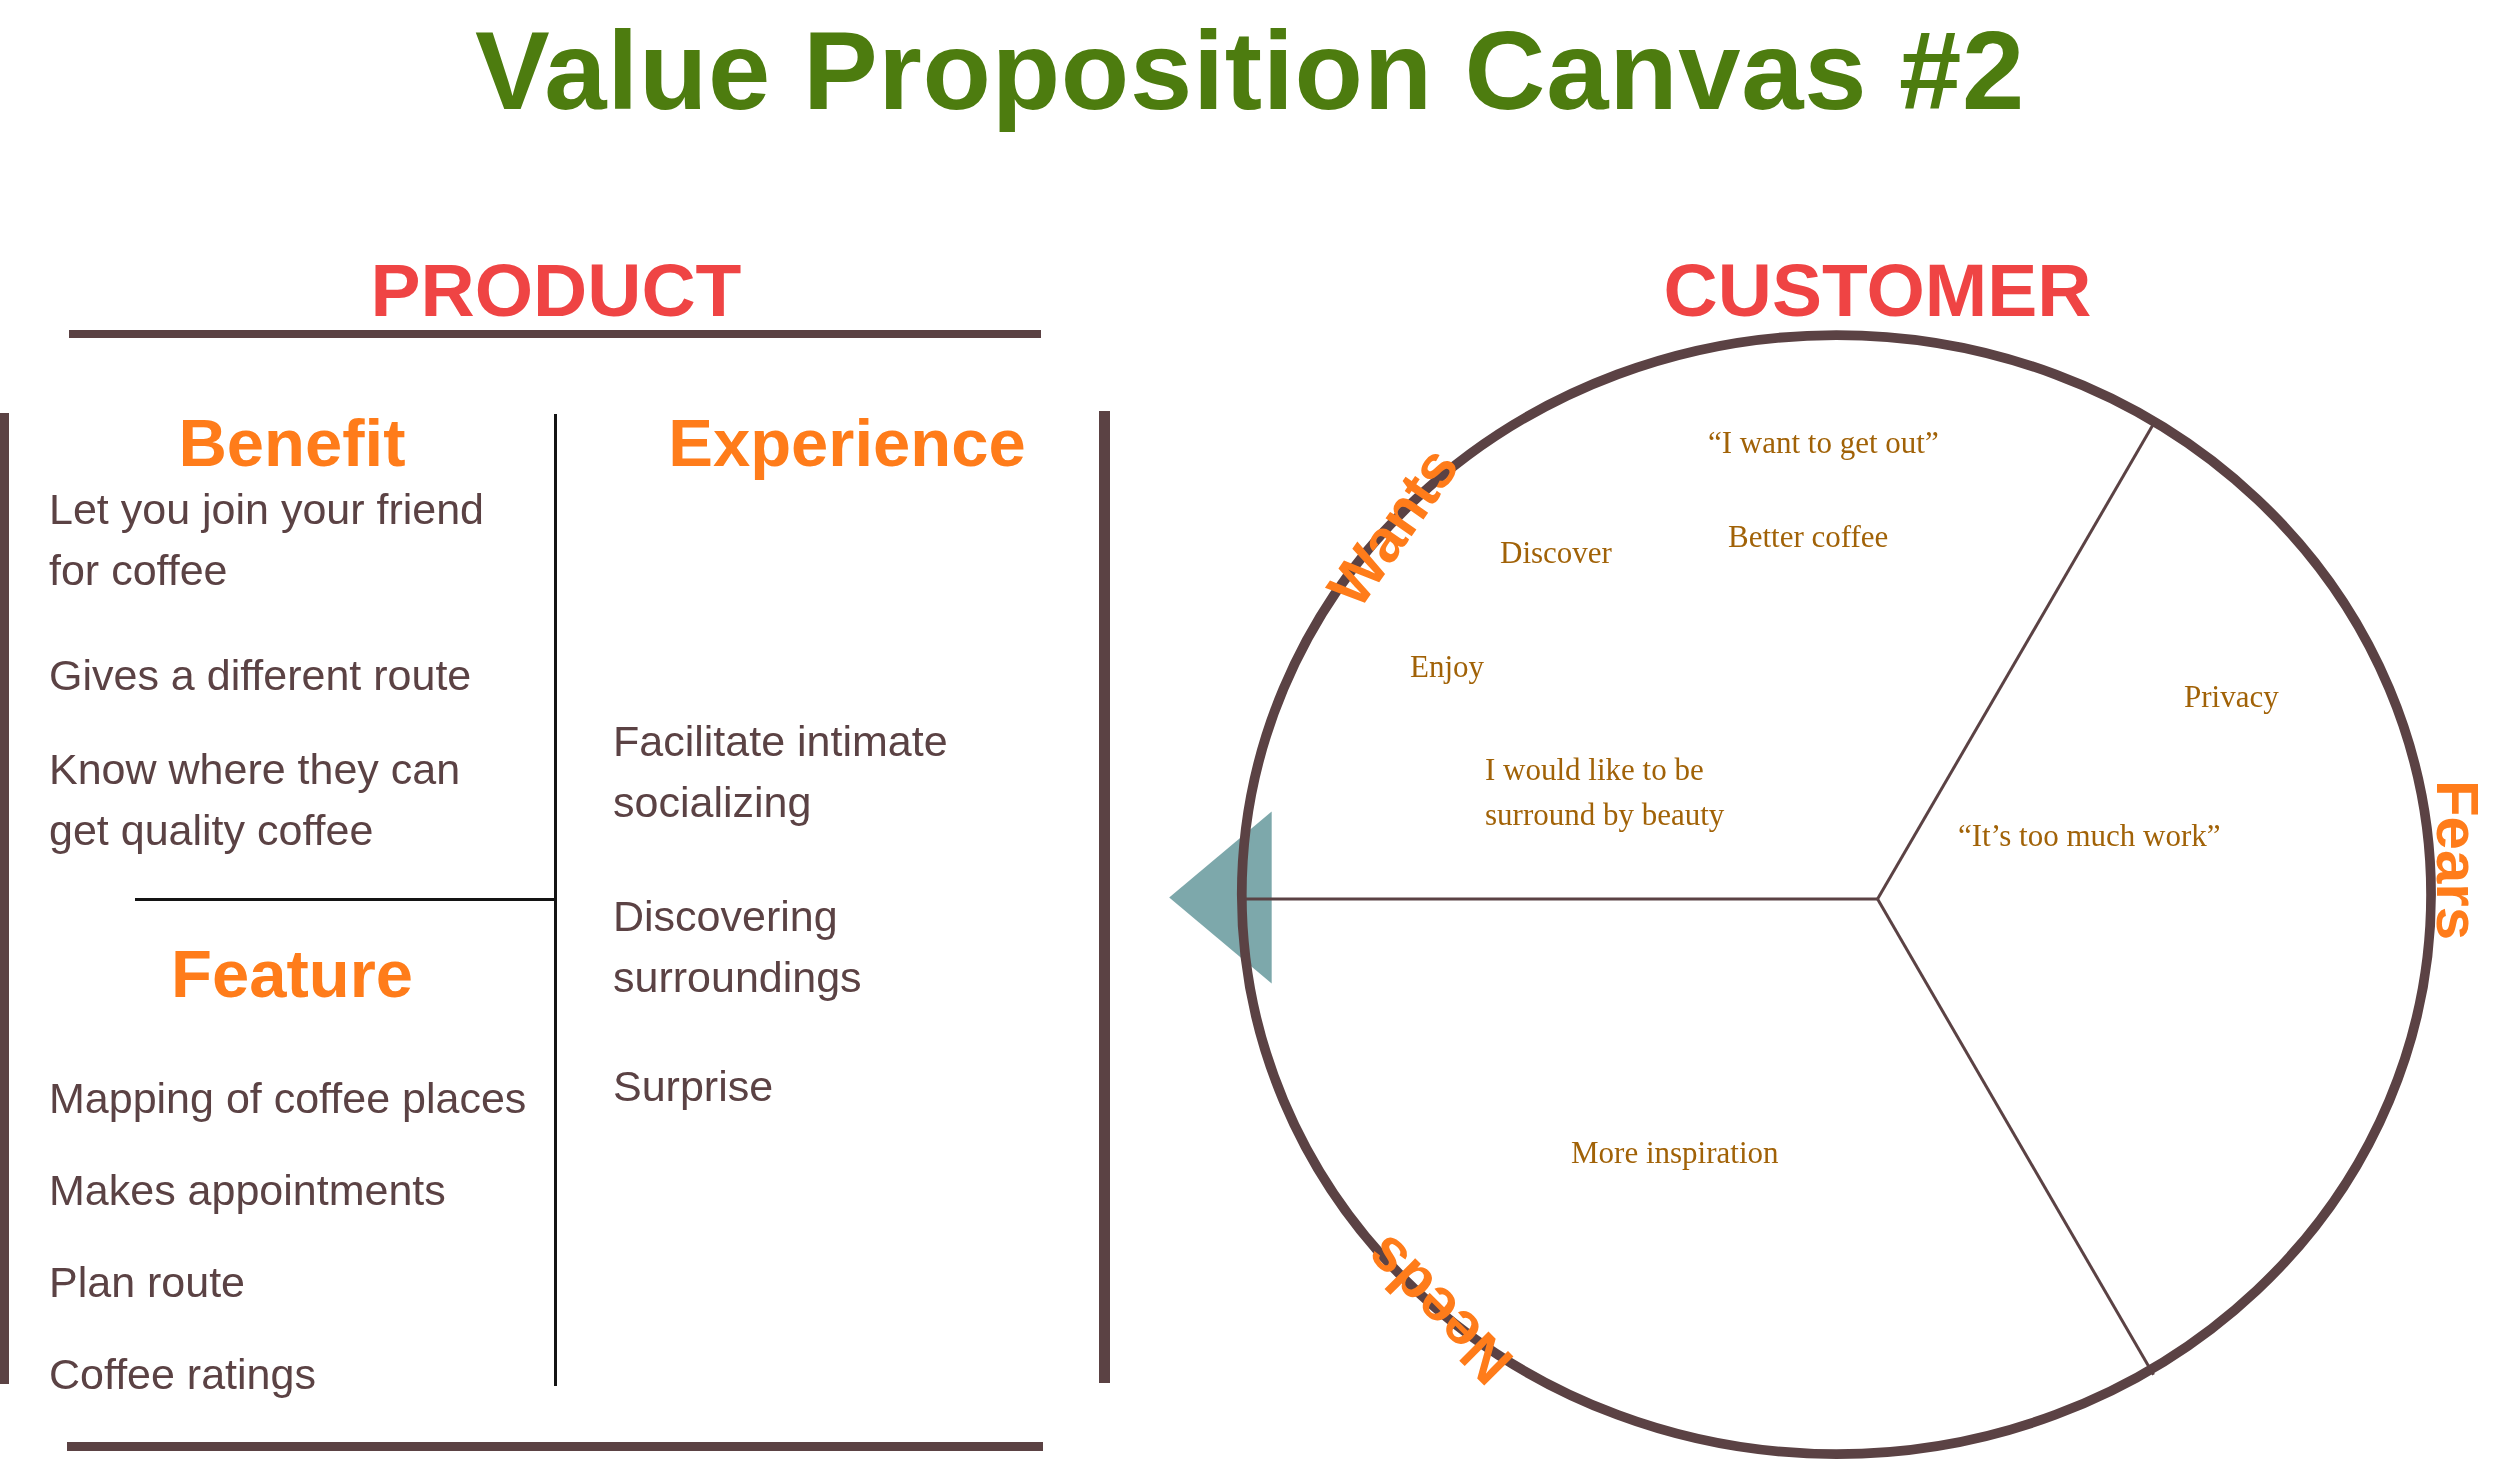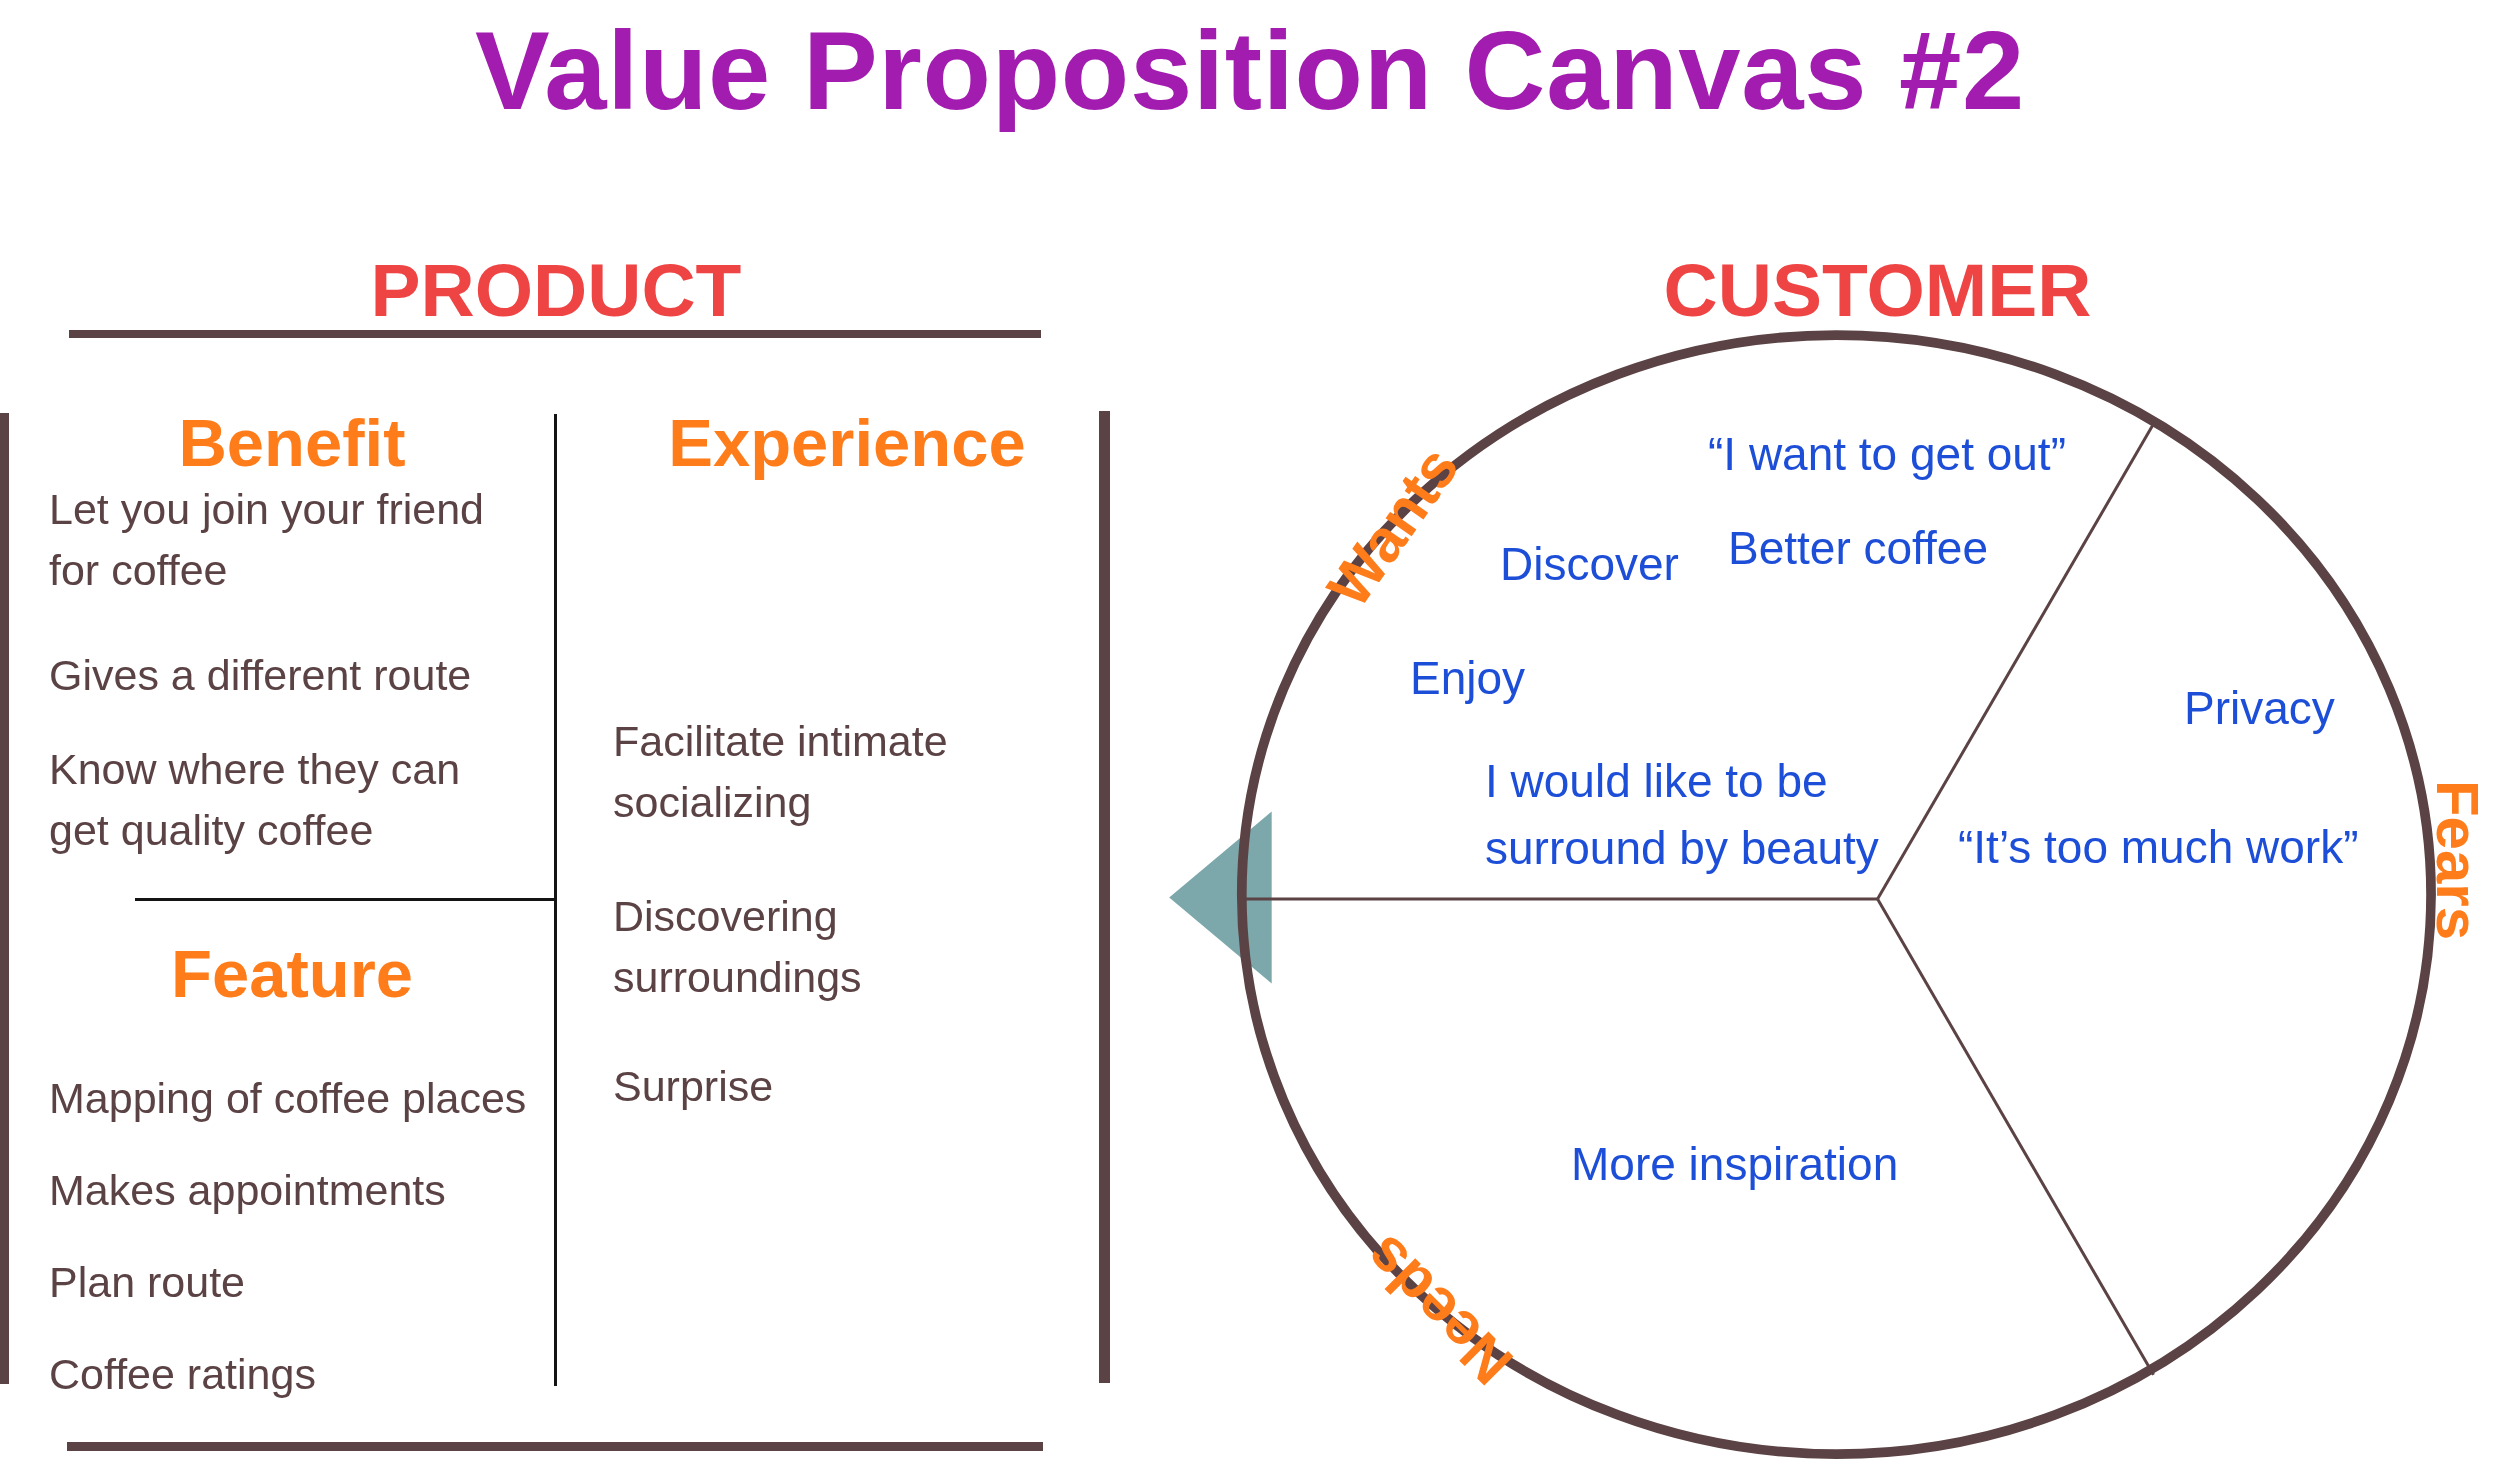--- a/index.html
+++ b/index.html
@@ -17,21 +17,21 @@
     color: #5b4244;
   }
   .abs { position: absolute; }
 
   
   .page-title {
     left: 0; top: 6px; width: 2500px;
     text-align: center;
     font-size: 112px;
     font-weight: bold;
-    color: #a21caf;
+    color: #4d7c0f;
     letter-spacing: 0.7px;
     white-space: nowrap;
   }
 
   
   .section-header {
     font-size: 75px;
     font-weight: bold;
     color: #ef4444;
     white-space: nowrap;
@@ -74,24 +74,25 @@
   .feature-0 { left: 49px; top: 1068px; width: 509px; }
   .feature-1 { left: 49px; top: 1160px; width: 509px; }
   .feature-2 { left: 49px; top: 1252px; width: 509px; }
   .feature-3 { left: 49px; top: 1344px; width: 509px; }
   .experience-0 { left: 613px; top: 711px;  width: 479px; }
   .experience-1 { left: 613px; top: 886px; width: 479px; }
   .experience-2 { left: 613px; top: 1056px; width: 479px; }
 
   
   .note {
-    font-size: 46px;
+    font-size: 31px;
     line-height: 1.45;
-    color: #1d4ed8;
+    color: #a16207;
     white-space: pre-line;
+    font-family: Liberation Serif, serif;
   }
   .note-iwant    { left: 1708px; top: 421px; }
   .note-coffee   { left: 1728px; top: 515px; }
   .note-discover { left: 1500px; top: 531px; }
   .note-enjoy    { left: 1410px; top: 645px; text-align: center; }
   .note-catch    { left: 1662px; top: 607px; }
   .note-beauty   { left: 1485px; top: 748px; }
   .note-privacy  { left: 2184px; top: 675px; }
   .note-work     { left: 1958px; top: 814px; }
   .note-insp     { left: 1571px; top: 1131px; }

